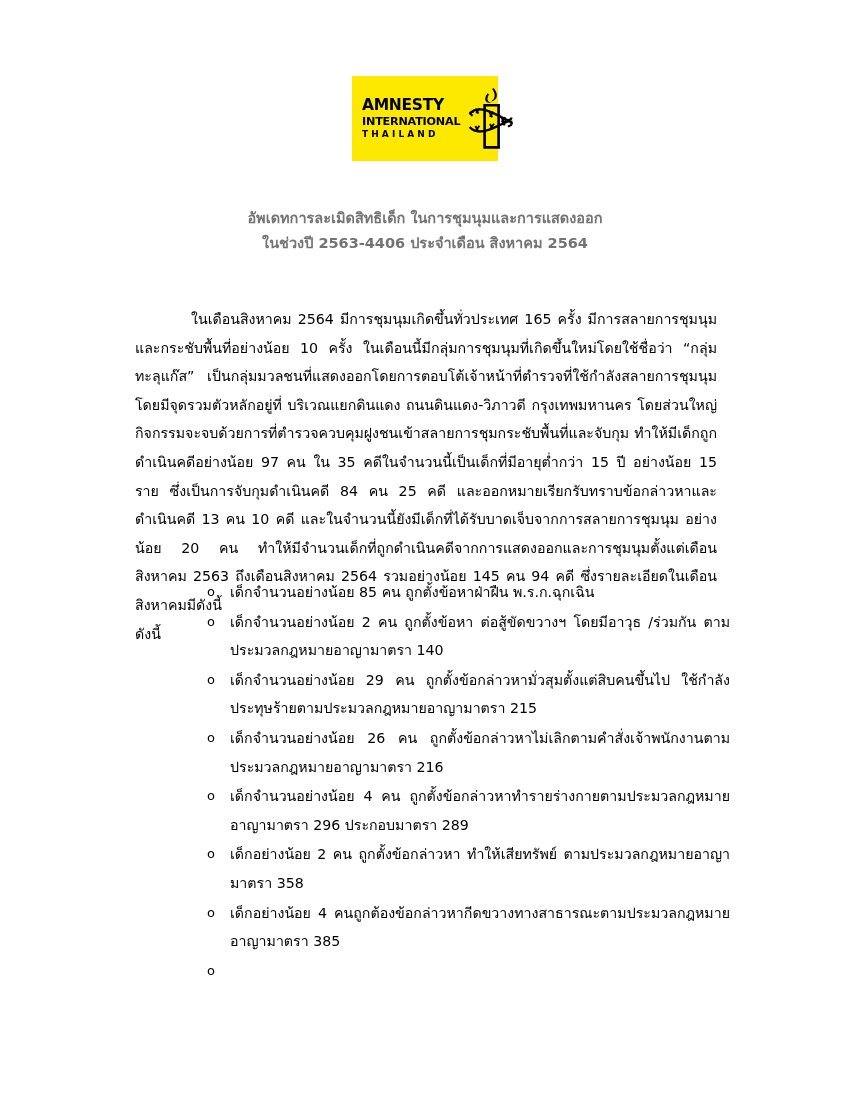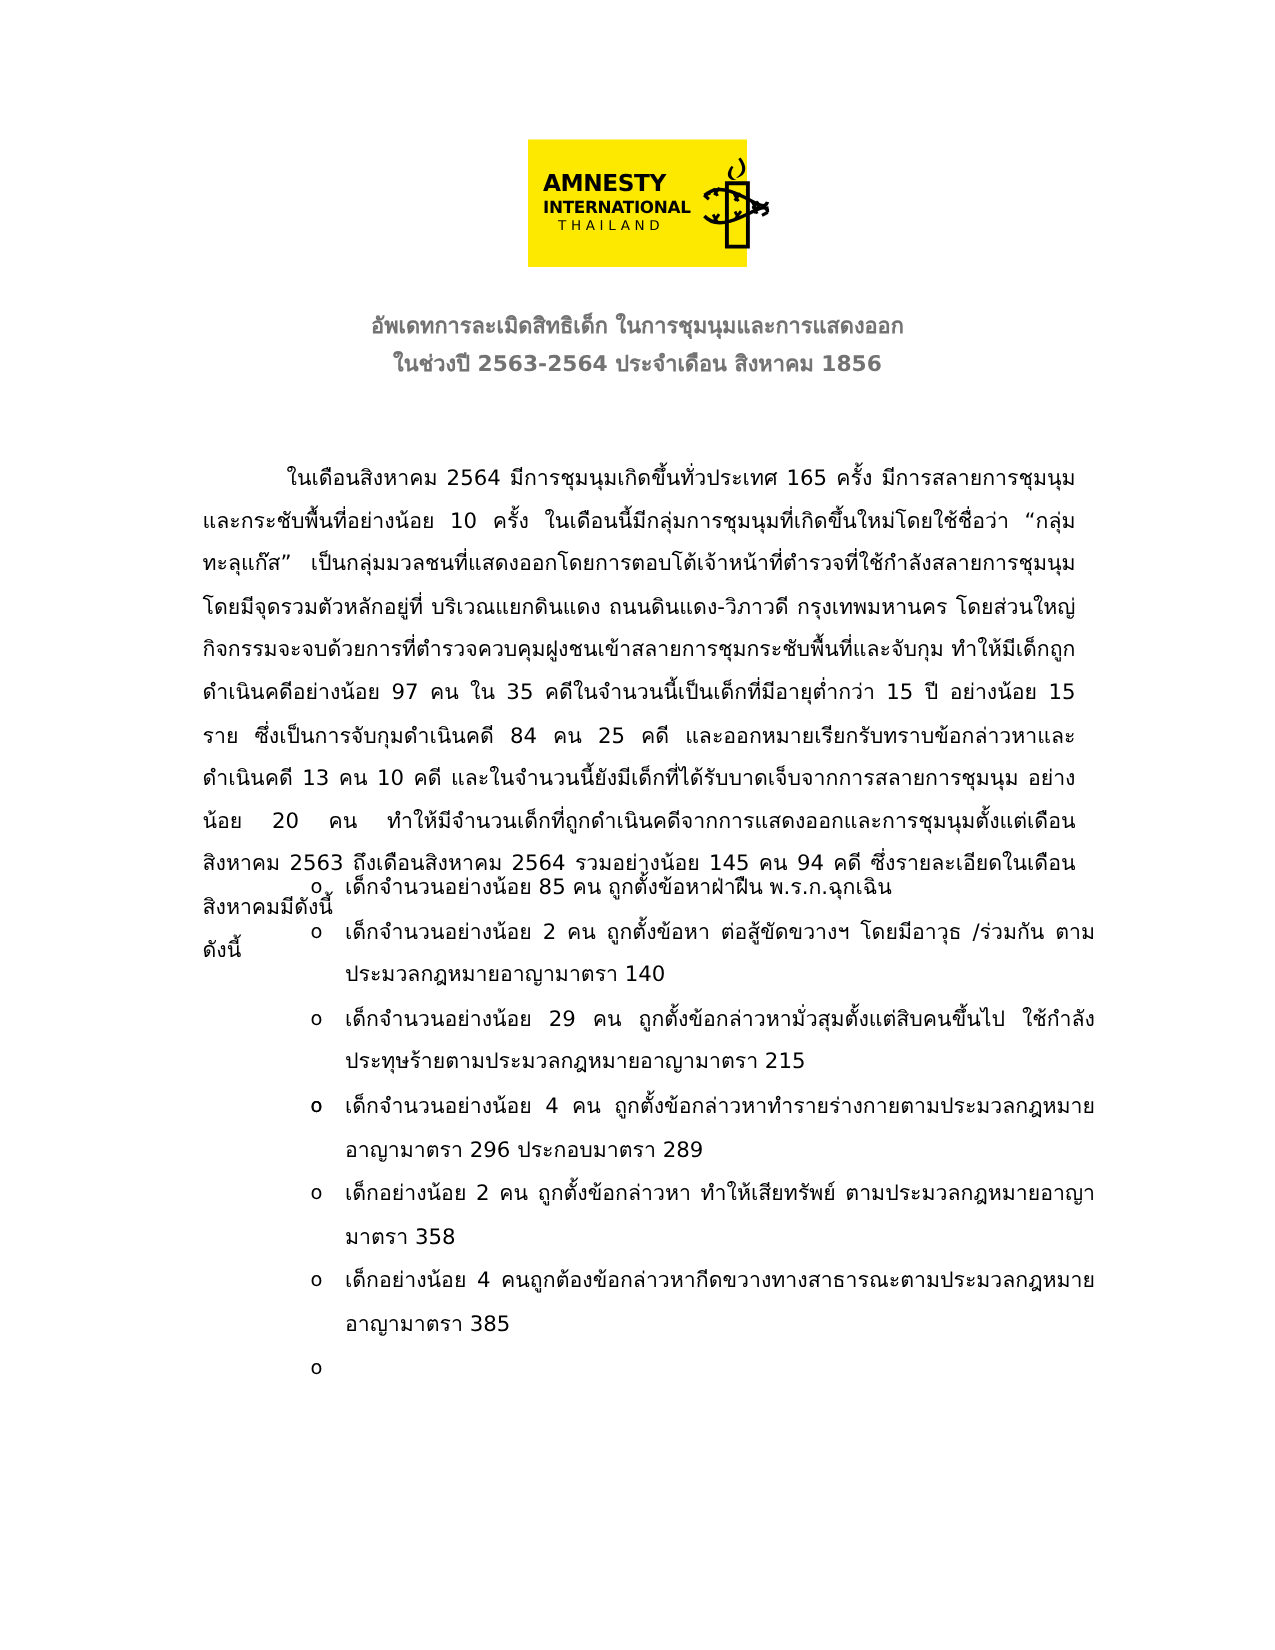--- a/index.html
+++ b/index.html
@@ -21,21 +21,21 @@
     position: relative;
     width: 850px;
     height: 1100px;
     background: #ffffff;
   }
 
   
   .logo-block {
     position: absolute;
     left: 352px;
-    top: 93px;
+    top: 76px;
     width: 146px;
     height: 85px;
     background: var(--amnesty-yellow, #FDE800);
     display: flex;
     align-items: center;
     box-sizing: border-box;
     padding: 0 0 0 10px;
   }
   .logo-wordmark {
     display: flex;
@@ -56,27 +56,26 @@
     font-family: "DejaVu Sans", "Liberation Sans", sans-serif;
     font-weight: bold;
     font-size: 11.2px;
     letter-spacing: -0.2px;
     color: #000;
     margin-top: 2px;
     white-space: nowrap;
   }
   .logo-line3 {
     font-family: "DejaVu Sans", "Liberation Sans", sans-serif;
-    font-weight: normal;
+    font-weight: bold;
     font-size: 9px;
     letter-spacing: 3.1px;
     color: #000;
     margin-top: 3px;
     white-space: nowrap;
-    margin-left: 10px;
   }
   .logo-emblem {
     flex: 0 0 auto;
     margin-left: 7px;
     width: 46px;
     height: 66px;
   }
   .logo-emblem svg { display: block; }
 
   
@@ -183,31 +182,31 @@
         <g stroke="#000" stroke-width="2.1" fill="none">
           <path d="M2.4 27.0 L6.6 25.6 M2.4 27.0 L5.6 29.8"></path>
           <path d="M44.8 38.6 L41.0 40.6 M44.8 38.6 L44.2 34.6"></path>
         </g>
       </svg>
     </div>
   </div>
 
   <div class="doc-title">
     <span class="tline">อัพเดทการละเมิดสิทธิเด็ก ในการชุมนุมและการแสดงออก</span>
-    <span class="tline">ในช่วงปี 2563-2564 ประจำเดือน สิงหาคม 1856</span>
+    <span class="tline">ในช่วงปี 2563-4406 ประจำเดือน สิงหาคม 2564</span>
   </div>
 
   <div class="body-wrap">
     <p class="para"><span>ในเดือนสิงหาคม 2564 มีการชุมนุมเกิดขึ้นทั่วประเทศ 165 ครั้ง มีการสลายการชุมนุมและกระชับพื้นที่อย่างน้อย 10 ครั้ง ในเดือนนี้มีกลุ่มการชุมนุมที่เกิดขึ้นใหม่โดยใช้ชื่อว่า “กลุ่มทะลุแก๊ส” เป็นกลุ่มมวลชนที่แสดงออกโดยการตอบโต้เจ้าหน้าที่ตำรวจที่ใช้กำลังสลายการชุมนุม โดยมีจุดรวมตัวหลักอยู่ที่ บริเวณแยกดินแดง ถนนดินแดง-วิภาวดี กรุงเทพมหานคร โดยส่วนใหญ่กิจกรรมจะจบด้วยการที่ตำรวจควบคุมฝูงชนเข้าสลายการชุมกระชับพื้นที่และจับกุม ทำให้มีเด็กถูกดำเนินคดีอย่างน้อย 97 คน ใน 35 คดีในจำนวนนี้เป็นเด็กที่มีอายุต่ำกว่า 15 ปี อย่างน้อย 15 ราย ซึ่งเป็นการจับกุมดำเนินคดี 84 คน 25 คดี และออกหมายเรียกรับทราบข้อกล่าวหาและดำเนินคดี 13 คน 10 คดี และในจำนวนนี้ยังมีเด็กที่ได้รับบาดเจ็บจากการสลายการชุมนุม อย่างน้อย 20 คน ทำให้มีจำนวนเด็กที่ถูกดำเนินคดีจากการแสดงออกและการชุมนุมตั้งแต่เดือนสิงหาคม 2563 ถึงเดือนสิงหาคม 2564 รวมอย่างน้อย 145 คน 94 คดี ซึ่งรายละเอียดในเดือนสิงหาคมมีดังนี้</span><span class="tail">ดังนี้</span></p>
   </div>
 
   <div class="bullets" id="bullets-root">
       <div class="bullet-item nojust"><span class="bullet-marker">o</span><span>เด็กจำนวนอย่างน้อย 85 คน ถูกตั้งข้อหาฝ่าฝืน พ.ร.ก.ฉุกเฉิน</span></div>
       <div class="bullet-item"><span class="bullet-marker">o</span><span>เด็กจำนวนอย่างน้อย 2 คน ถูกตั้งข้อหา ต่อสู้ขัดขวางฯ โดยมีอาวุธ /ร่วมกัน ตามประมวลกฎหมายอาญามาตรา 140</span></div>
       <div class="bullet-item"><span class="bullet-marker">o</span><span>เด็กจำนวนอย่างน้อย 29 คน ถูกตั้งข้อกล่าวหามั่วสุมตั้งแต่สิบคนขึ้นไป ใช้กำลังประทุษร้ายตามประมวลกฎหมายอาญามาตรา 215</span></div>
-      <div class="bullet-item"><span class="bullet-marker">o</span></div>
+      <div class="bullet-item"><span class="bullet-marker">o</span><span>เด็กจำนวนอย่างน้อย 26 คน ถูกตั้งข้อกล่าวหาไม่เลิกตามคำสั่งเจ้าพนักงานตามประมวลกฎหมายอาญามาตรา 216</span></div>
       <div class="bullet-item"><span class="bullet-marker">o</span><span>เด็กจำนวนอย่างน้อย 4 คน ถูกตั้งข้อกล่าวหาทำรายร่างกายตามประมวลกฎหมายอาญามาตรา 296 ประกอบมาตรา 289</span></div>
       <div class="bullet-item"><span class="bullet-marker">o</span><span>เด็กอย่างน้อย 2 คน ถูกตั้งข้อกล่าวหา ทำให้เสียทรัพย์ ตามประมวลกฎหมายอาญามาตรา 358</span></div>
       <div class="bullet-item"><span class="bullet-marker">o</span><span>เด็กอย่างน้อย 4 คนถูกต้องข้อกล่าวหากีดขวางทางสาธารณะตามประมวลกฎหมายอาญามาตรา 385</span></div>
       <div class="bullet-item nojust"><span class="bullet-marker">o</span></div>
     </div>
 
 </div>
 
 </body></html>

